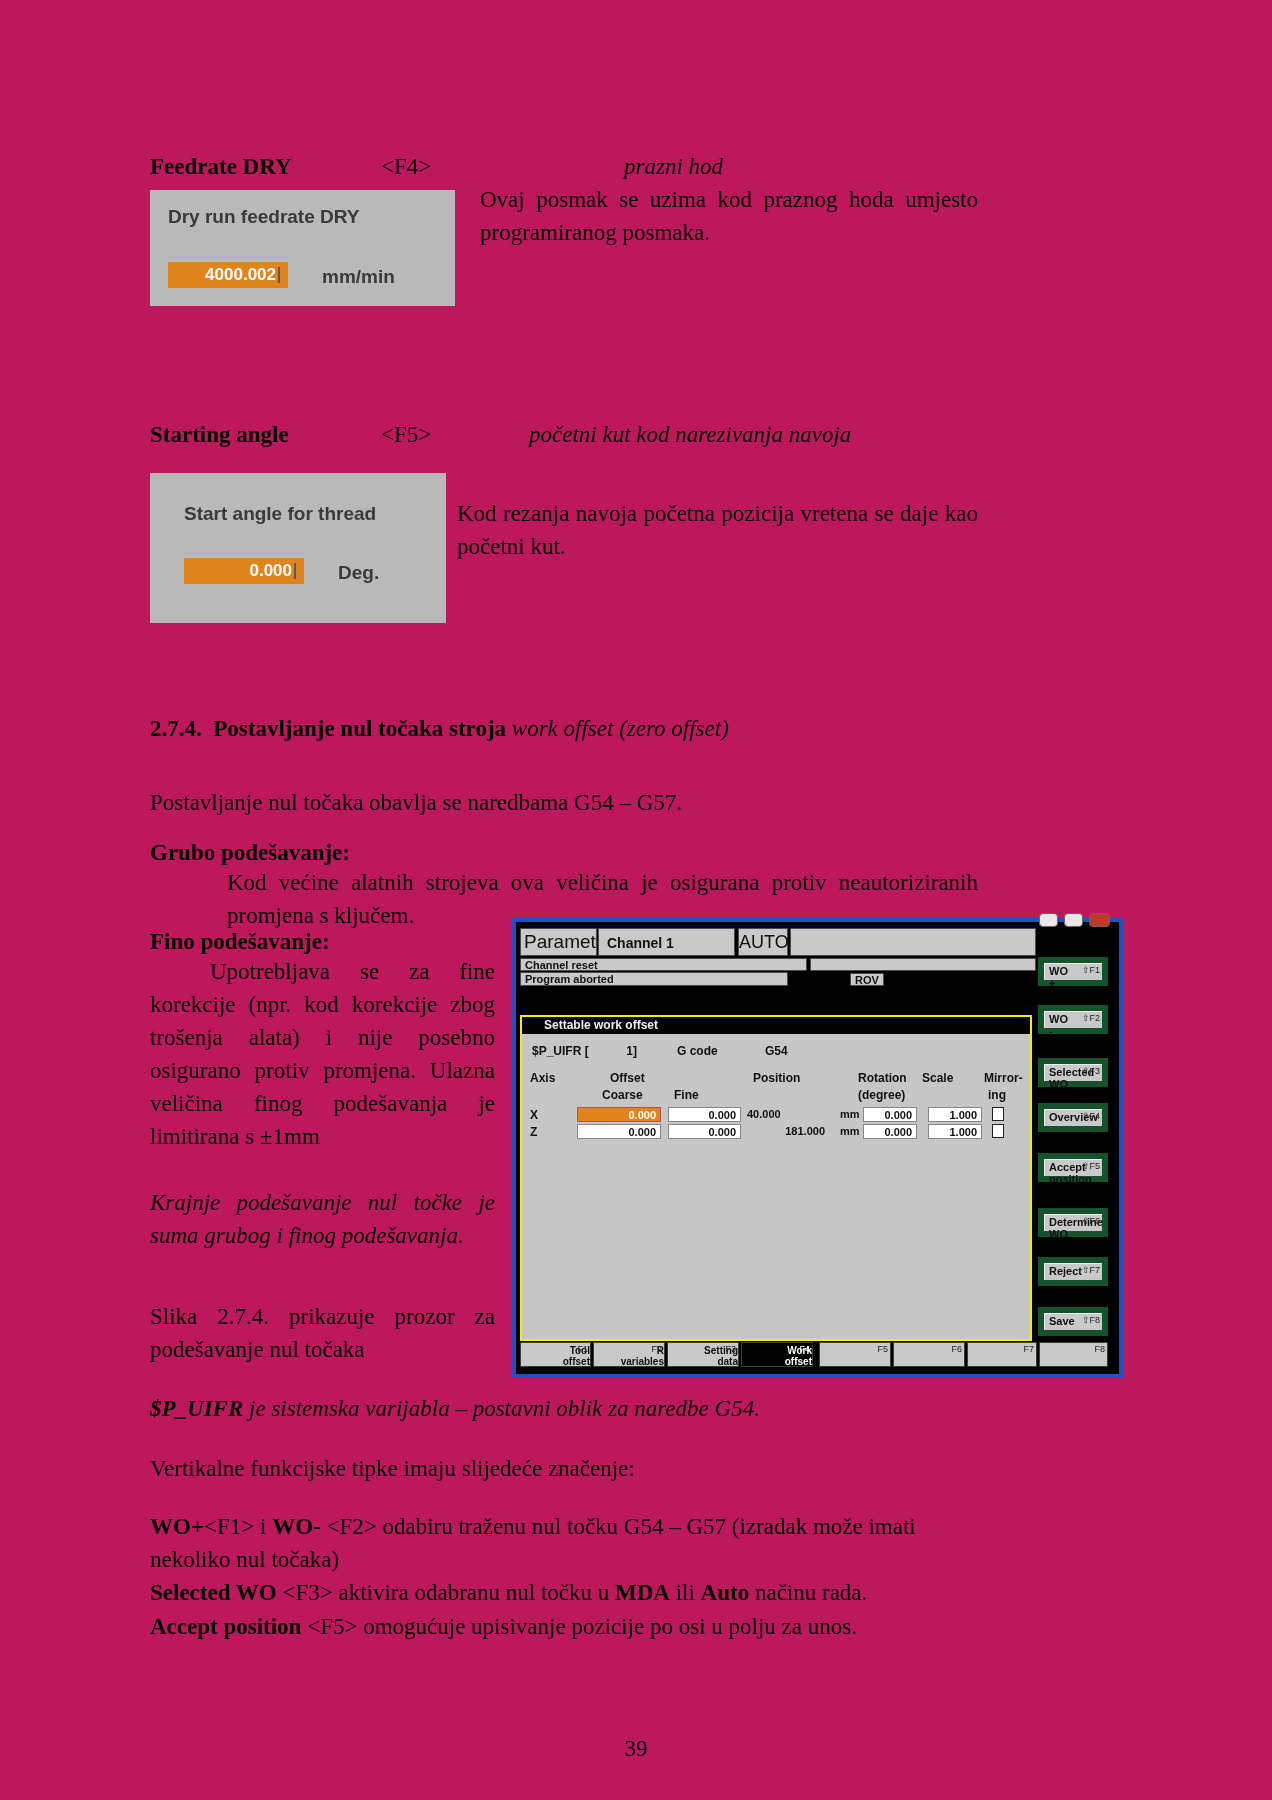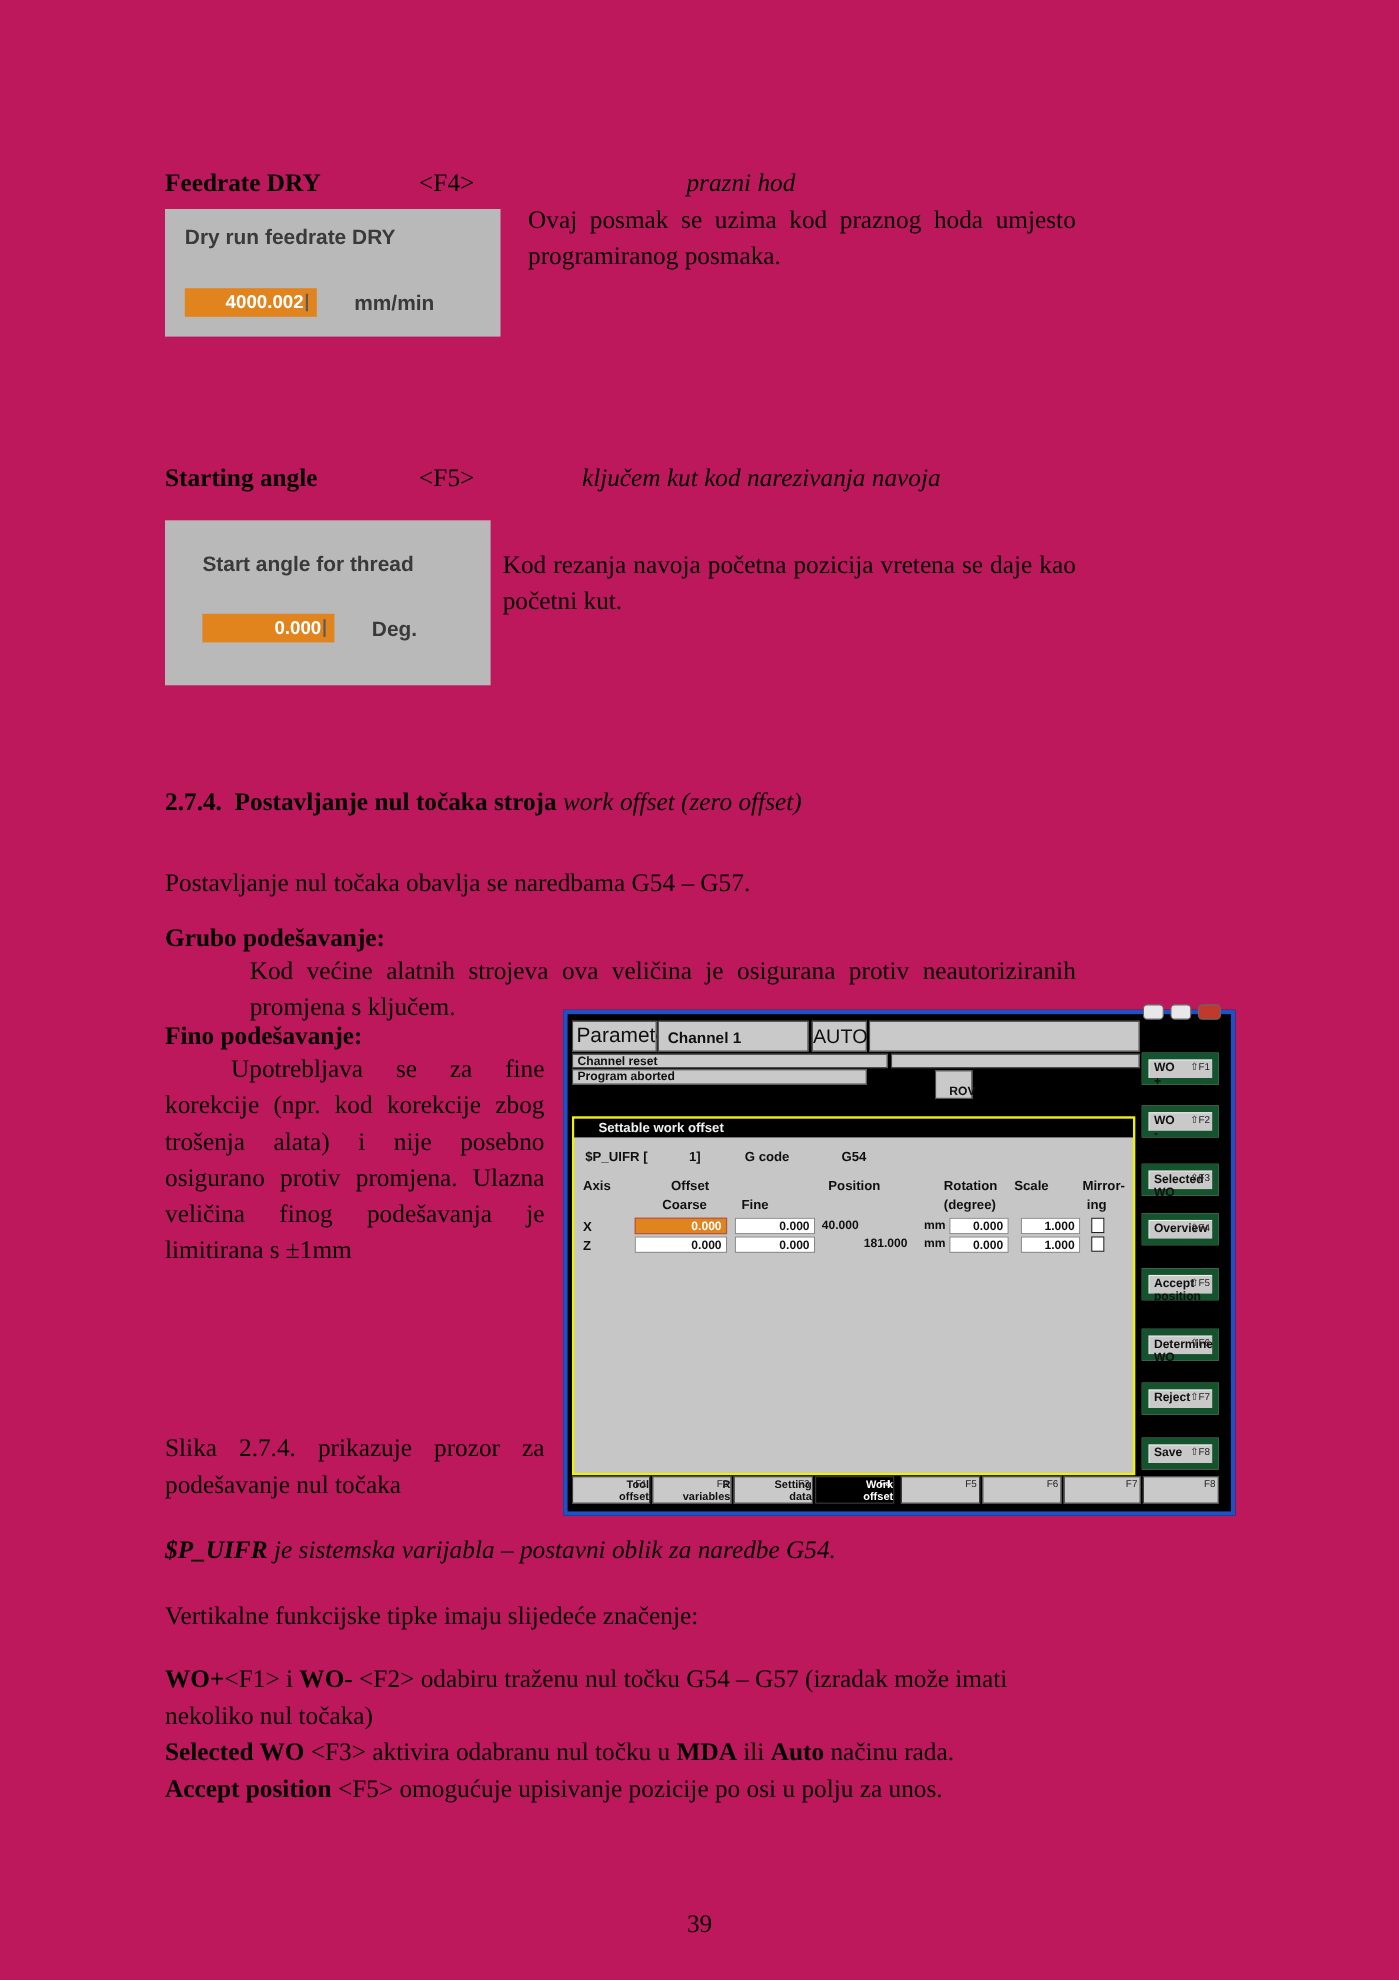--- a/index.html
+++ b/index.html
@@ -52,21 +52,21 @@
     <div class="abs figlabel" style="left:18px;top:16px;">Dry run feedrate DRY</div>
     <div class="abs figfield" style="left:18px;top:72px;width:120px;"><span>4000.002</span><span class="figcursor"></span></div>
     <div class="abs figlabel" style="left:172px;top:76px;">mm/min</div>
   </div>
 
   <div class="abs doc just" style="left:480px;top:183px;width:498px;">Ovaj posmak se uzima kod praznog hoda umjesto programiranog posmaka.</div>
 
   <div class="abs doc" style="left:150px;top:418px;width:900px;">
     <span class="b abs" style="left:0;">Starting angle</span>
     <span class="abs" style="left:231px;">&lt;F5&gt;</span>
-    <span class="i abs" style="left:379px;">ključem kut kod narezivanja navoja</span>
+    <span class="i abs" style="left:379px;">početni kut kod narezivanja navoja</span>
   </div>
 
   <div class="abs figpanel" style="left:150px;top:473px;width:296px;height:150px;">
     <div class="abs figlabel" style="left:34px;top:30px;">Start angle for thread</div>
     <div class="abs figfield" style="left:34px;top:85px;width:120px;"><span>0.000</span><span class="figcursor"></span></div>
     <div class="abs figlabel" style="left:188px;top:89px;">Deg.</div>
   </div>
 
   <div class="abs doc just" style="left:457px;top:497px;width:521px;">Kod rezanja navoja početna pozicija vretena se daje kao početni kut.</div>
 
@@ -75,38 +75,39 @@
   </div>
 
   <div class="abs doc" style="left:150px;top:786px;width:850px;">Postavljanje nul točaka obavlja se naredbama G54 – G57.</div>
 
   <div class="abs doc b" style="left:150px;top:836px;">Grubo podešavanje:</div>
   <div class="abs doc just" style="left:227px;top:866px;width:751px;">Kod većine alatnih strojeva ova veličina je osigurana protiv neautoriziranih promjena s ključem.</div>
 
   <div class="abs doc b" style="left:150px;top:925px;">Fino podešavanje:</div>
   <div class="abs doc just" style="left:150px;top:955px;width:345px;text-indent:60px;">Upotrebljava se za fine korekcije (npr. kod korekcije zbog trošenja alata) i nije posebno osigurano protiv promjena. Ulazna veličina finog podešavanja je limitirana s ±1mm</div>
 
+  <div class="abs doc just i" style="left:150px;top:1186px;width:345px;">Krajnje podešavanje nul točke je suma grubog i finog podešavanja.</div>
 
   <div class="abs doc just" style="left:150px;top:1300px;width:345px;">Slika 2.7.4. prikazuje prozor za podešavanje nul točaka</div>
 
   <div class="abs cnc" style="left:512px;top:918px;width:603px;height:452px;">
 
     <div class="abs winbtn" style="left:523px;top:-9px;width:17px;height:12px;background:#e8e8e8;"></div>
     <div class="abs winbtn" style="left:548px;top:-9px;width:17px;height:12px;background:#e8e8e8;"></div>
     <div class="abs winbtn" style="left:573px;top:-9px;width:19px;height:12px;background:#c0392b;"></div>
 
     <div class="abs gbox" style="left:4px;top:6px;width:77px;height:28px;font-size:19px;line-height:26px;padding-left:3px;">Parameter</div>
     <div class="abs gbox" style="left:82px;top:6px;width:137px;height:28px;font-size:14px;font-weight:bold;line-height:28px;padding-left:8px;">Channel 1</div>
     <div class="abs gbox" style="left:222px;top:6px;width:50px;height:28px;font-size:18px;line-height:26px;text-align:center;">AUTO</div>
     <div class="abs gbox" style="left:274px;top:6px;width:246px;height:28px;"></div>
 
     <div class="abs statusbar" style="left:4px;top:36px;width:287px;height:13px;">Channel reset</div>
     <div class="abs statusbar" style="left:294px;top:36px;width:226px;height:13px;"></div>
     <div class="abs statusbar" style="left:4px;top:50px;width:268px;height:14px;line-height:13px;">Program aborted</div>
-    <div class="abs statusbar" style="left:334px;top:51px;width:34px;height:13px;text-align:center;padding:12px;">ROV</div>
+    <div class="abs statusbar" style="left:334px;top:51px;width:34px;height:13px;text-align:center;padding:0;">ROV</div>
 
     <div class="abs win" style="left:4px;top:93px;width:512px;height:326px;">
       <div class="wintitle">Settable work offset</div>
 
       <div class="abs tlabel" style="left:10px;top:27px;">$P_UIFR [</div>
       <div class="abs tlabel" style="left:85px;top:27px;width:30px;text-align:right;">1]</div>
       <div class="abs tlabel" style="left:155px;top:27px;">G code</div>
       <div class="abs tlabel" style="left:243px;top:27px;">G54</div>
 
       <div class="abs tlabel" style="left:8px;top:54px;">Axis</div>

